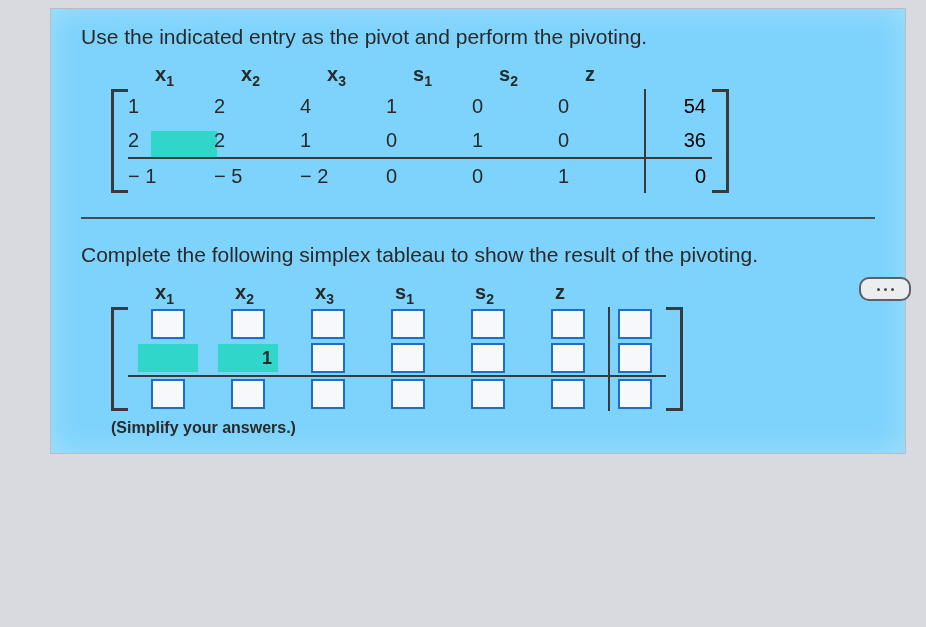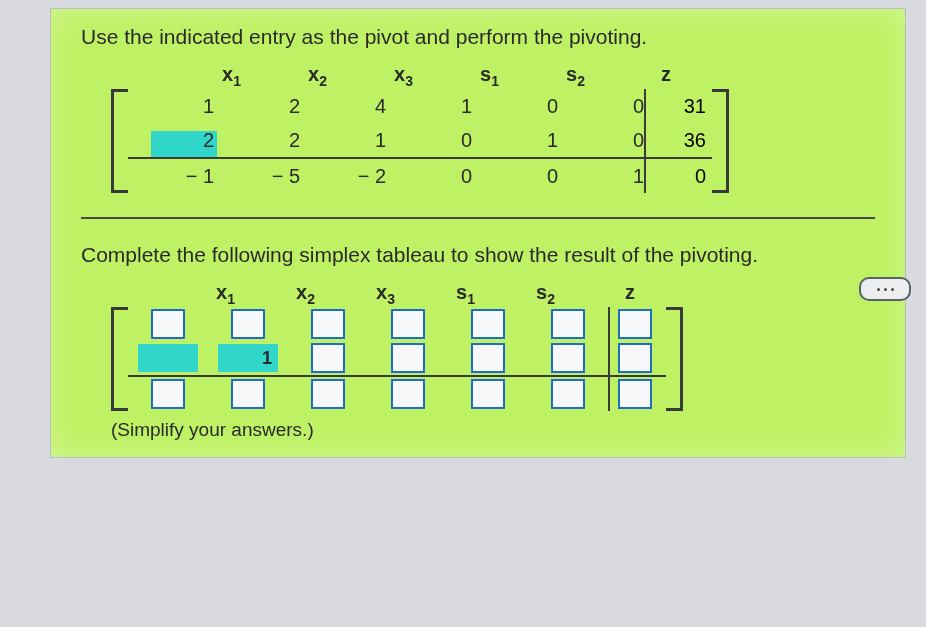--- a/index.html
+++ b/index.html
@@ -5,21 +5,21 @@
 body{
 margin:0;
 padding:0;
 background:#d8dae0;
 font-family:Arial,Helvetica,sans-serif;
 width:926px;
 height:627px;
 overflow:hidden;
 }
 .page{
-background:#bef264;
+background:#7dd3fc;
 border:1px solid #b8bcc4;
 margin:8px 20px 8px 50px;
 padding:16px 30px 16px 30px;
 box-shadow:inset 0 0 30px rgba(255,255,255,.3);
 position:relative;
 }
 .instr{
 font-size:21px;
 color:#2a2a2a;
 margin-bottom:14px;
@@ -41,21 +41,21 @@
 display:flex;
 margin-left:44px;
 }
 .matrix{
 display:flex;
 flex-direction:column;
 }
 .mrow{display:flex;align-items:center;height:34px;}
 .hcell,.cell{
 width:86px;
-text-align:right;
+text-align:left;
 font-size:20px;
 color:#2a2a2a;
 }
 .hcell{font-weight:bold;}
 .hcell sub,.cell sub{font-size:.7em;}
 .rhs-cell{width:60px;text-align:right;padding-right:6px;font-size:20px;}
 .hline{border-top:2px solid #3a3a3a;}
 .aug-sep{
 width:0;
 border-left:2px solid #3a3a3a;
@@ -110,24 +110,25 @@
 height:28px;
 background:#2fd6c9;
 display:flex;
 align-items:center;
 justify-content:flex-end;
 padding-right:6px;
 font-size:18px;
 font-weight:bold;
 }
 .note{
-font-size:19px;
+font-size:16px;
 color:#2a2a2a;
 margin-left:30px;
 margin-top:2px;
+font-weight:bold;
 }
 </style>
 </head>
 <body>
 
 <div class="page">
   <div class="instr">Use the indicated entry as the pivot and perform the pivoting.</div>
 
   <div class="hdrrow" style="margin-left:74px;">
     <div class="hcell"><span>x</span><sub>1</sub></div>
@@ -142,21 +143,21 @@
     <div class="bracket left"></div>
     <div class="matrix">
       <div class="mrow">
         <div class="cell">1</div>
         <div class="cell">2</div>
         <div class="cell">4</div>
         <div class="cell">1</div>
         <div class="cell">0</div>
         <div class="cell">0</div>
         <div class="aug-sep"></div>
-        <div class="rhs-cell">31</div>
+        <div class="rhs-cell">54</div>
       </div>
       <div class="mrow">
         <div class="cell overlap">
           <div class="pivot-bg"></div>
           <span>2</span>
         </div>
         <div class="cell overlap">
           <span style="position:relative;z-index:1;">2</span>
         </div>
         <div class="cell">1</div>

